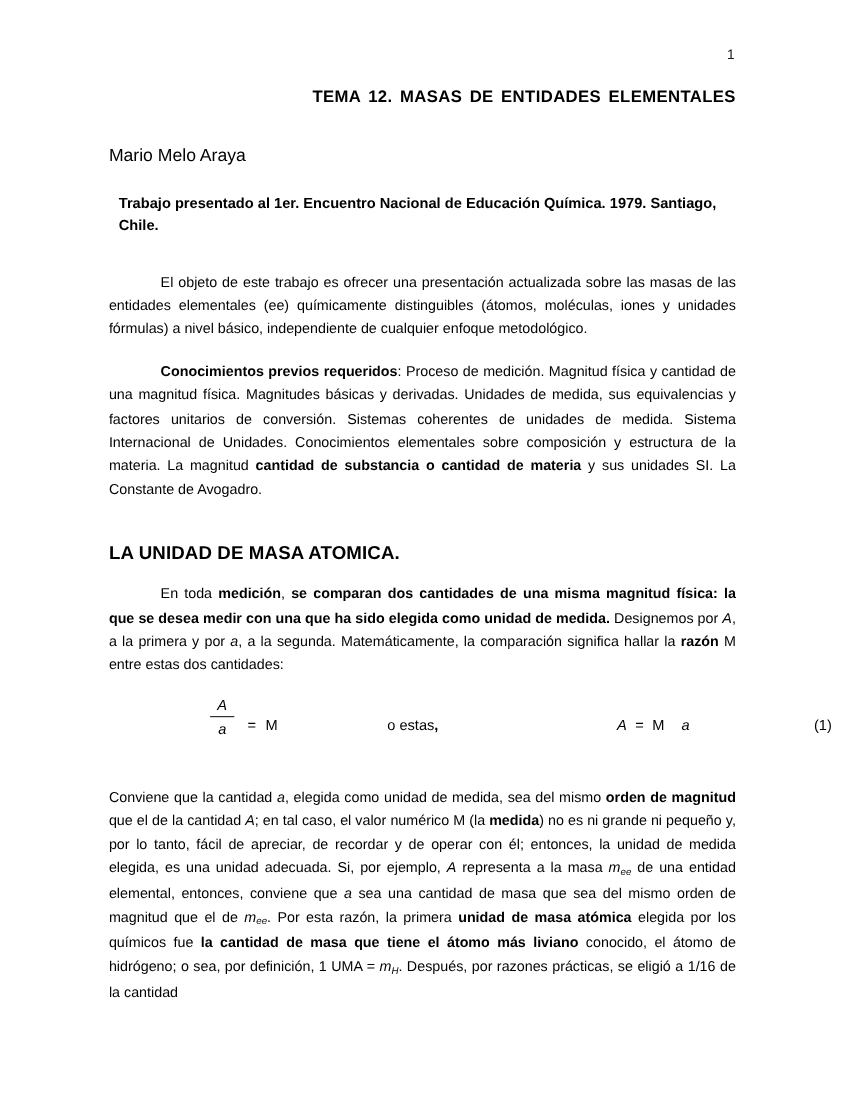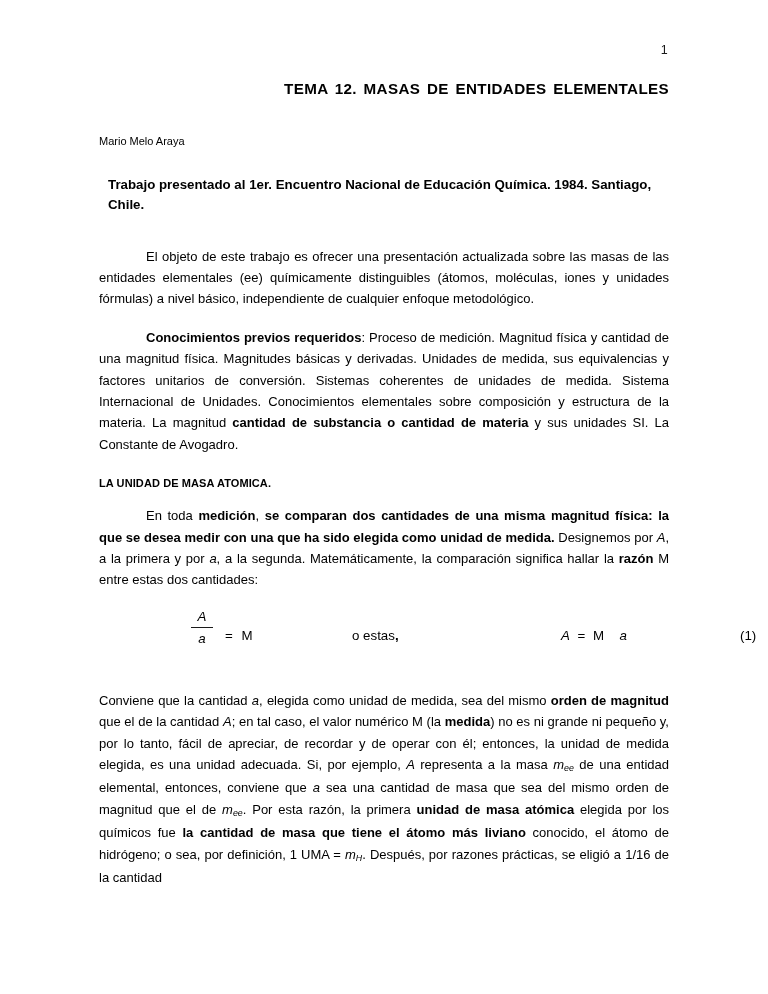--- a/index.html
+++ b/index.html
@@ -39,21 +39,21 @@
     font-size: 15.2px;
     font-weight: bold;
     text-align: right;
     letter-spacing: 0.35px;
     word-spacing: 2.2px;
     margin: 0 0 34px 0;
     padding-left: 4px;
     white-space: nowrap;
   }
   .author-block {
-    font-size: 11px;
+    font-size: 16px;
     line-height: 21.5px;
     margin-bottom: 22px;
   }
   .author-block div {
     white-space: nowrap;
   }
   .presented {
     font-size: 13.3px;
     font-weight: bold;
     line-height: 20.5px;
@@ -66,23 +66,23 @@
     line-height: 21.4px;
     text-align: justify;
     margin: 0 0 17px 0;
     text-indent: 47px;
     hyphens: none;
   }
   p.body.noindent {
     text-indent: 0;
   }
   .section-head {
-    font-size: 11px;
+    font-size: 17px;
     font-weight: bold;
-    margin: 22px 0 16px 0;
+    margin: 38px 0 16px 0;
     letter-spacing: 0.1px;
   }
   .eq-block {
     position: relative;
     height: 72px;
     margin: 5px 0 10px 0;
     font-size: 13.3px;
   }
   .frac {
     position: absolute;
@@ -147,21 +147,21 @@
   <div class="page-number">1</div>
 
   <div class="content">
 
     <div class="doc-title">TEMA 12.   MASAS  DE  ENTIDADES  ELEMENTALES</div>
 
     <div class="author-block">
       <div>Mario Melo Araya</div>
     </div>
 
-    <div class="presented">Trabajo presentado al 1er. Encuentro Nacional de Educación Química.  1984. Santiago, Chile.</div>
+    <div class="presented">Trabajo presentado al 1er. Encuentro Nacional de Educación Química.  1979. Santiago, Chile.</div>
 
     <p class="body"><span>El objeto de este trabajo es ofrecer una presentación actualizada  sobre las masas de las entidades elementales (ee) químicamente distinguibles (átomos, moléculas, iones y unidades fórmulas) a nivel básico,  independiente de cualquier enfoque metodológico.</span></p>
 
     <p class="body"><b>Conocimientos previos requeridos</b><span>: Proceso de medición.   Magnitud física y cantidad de una magnitud física.  Magnitudes básicas y derivadas. Unidades de medida,    sus equivalencias y factores unitarios de conversión. Sistemas coherentes de unidades de medida. Sistema Internacional de Unidades. Conocimientos elementales  sobre composición y estructura de la materia.   La magnitud </span><b>cantidad de substancia  o cantidad de materia</b><span> y  sus unidades SI.  La Constante de Avogadro.</span></p>
 
     <div class="section-head">LA UNIDAD DE MASA ATOMICA.</div>
 
     <p class="body"><span>En toda </span><b>medición</b><span>, </span><b>se  comparan  dos cantidades  de una misma magnitud física:  la que se desea  medir  con una que ha sido elegida como unidad de medida.</b><span>  Designemos por </span><i class="var">A</i><span>, a la primera  y  por </span><i class="var">a</i><span>,  a la segunda. Matemáticamente, la comparación significa hallar la  </span><b>razón</b><span>  M entre estas dos cantidades:</span></p>
 
     <div class="eq-block">

